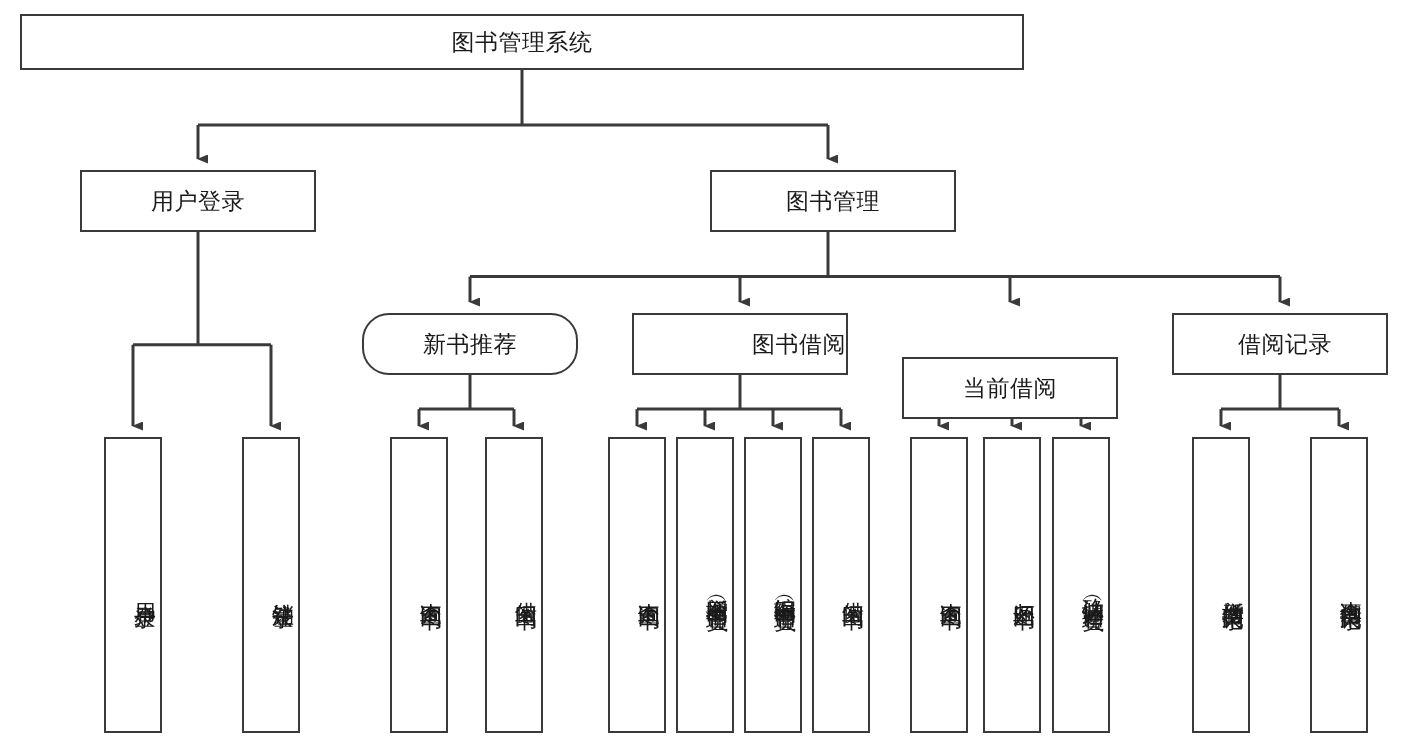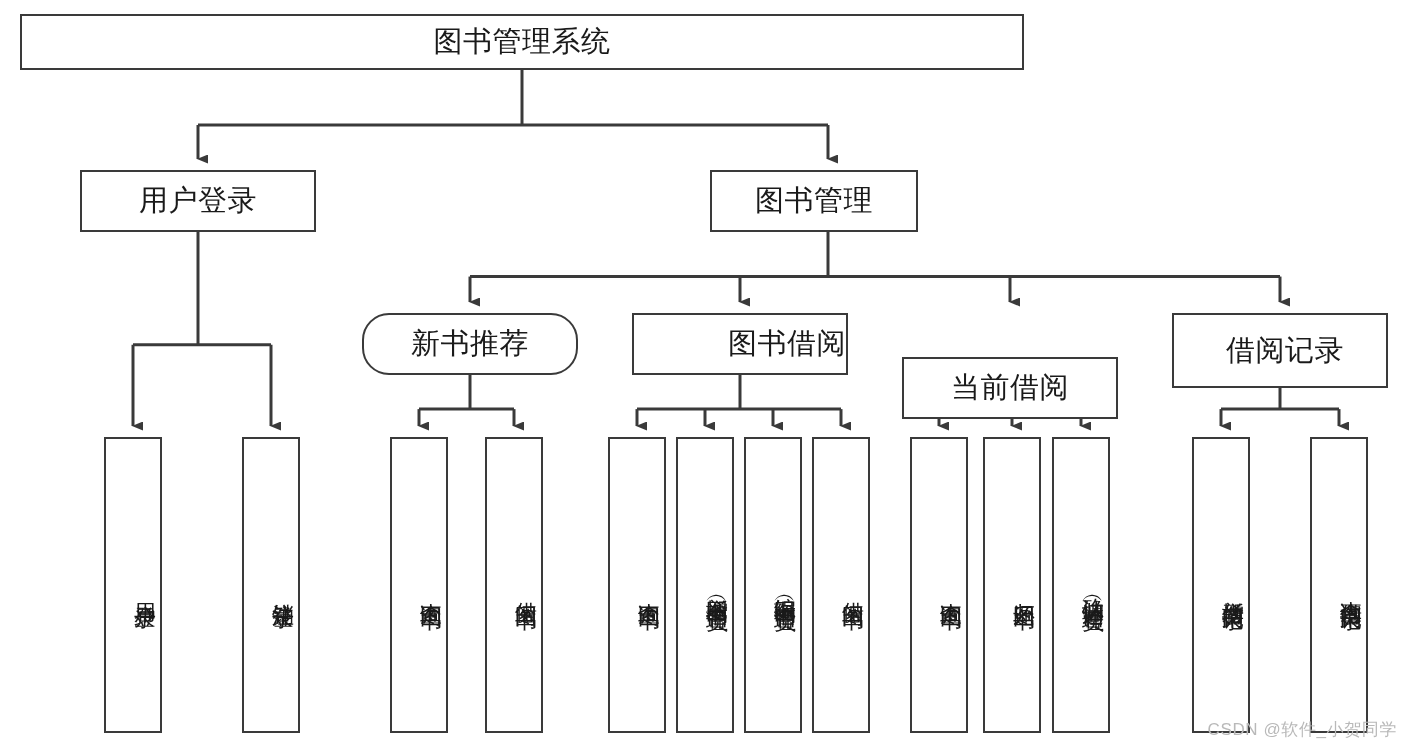--- a/index.html
+++ b/index.html
@@ -29,21 +29,21 @@
     position: absolute;
     box-sizing: border-box;
     background: #ffffff;
     border: 2px solid #3a3a3a;
     display: flex;
     align-items: center;
     justify-content: center;
     color: #1a1a1a;
   }
   .node-h {
-    font-size: 29px;
+    font-size: 23px;
     line-height: 1.15;
     letter-spacing: 0.5px;
     white-space: nowrap;
   }
   .node-v {
     writing-mode: vertical-rl;
     text-orientation: upright;
     font-size: 22px;
     line-height: 1.32;
     letter-spacing: 2px;
@@ -115,33 +115,33 @@
       </g>
   </svg>
 
   <div id="nodes-layer">
       <div class="node node-h" style="left: 20px; top: 14px; width: 1004px; height: 56px;">
         <span class="hlabel">图书管理系统</span>
       </div>
       <div class="node node-h" style="left: 80px; top: 170px; width: 236px; height: 62px;">
         <span class="hlabel">用户登录</span>
       </div>
-      <div class="node node-h" style="left: 710px; top: 170px; width: 208px; height: 62px;">
+      <div class="node node-h" style="left: 710px; top: 170px; width: 246px; height: 62px;">
         <span class="hlabel">图书管理</span>
       </div>
       <div class="node node-h" style="left: 362px; top: 313px; width: 216px; height: 62px; border-radius: 27px;">
         <span class="hlabel">新书推荐</span>
       </div>
       <div class="node node-h" style="left: 632px; top: 313px; width: 216px; height: 62px; justify-content: flex-end;">
         <span class="hlabel">图书借阅</span>
       </div>
       <div class="node node-h" style="left: 902px; top: 313px; width: 216px; height: 62px; margin-top: 44px;">
         <span class="hlabel">当前借阅</span>
       </div>
-      <div class="node node-h" style="left: 1172px; top: 313px; width: 216px; height: 75px; padding-left: 10px;">
+      <div class="node node-h" style="left: 1172px; top: 313px; width: 216px; height: 62px; padding-left: 10px;">
         <span class="hlabel">借阅记录</span>
       </div>
       <div class="node node-v" style="left: 104px; top: 437px; width: 58px; height: 296px;">
         <span class="vlabel">用户登录</span>
       </div>
       <div class="node node-v" style="left: 242px; top: 437px; width: 58px; height: 296px;">
         <span class="vlabel">注销登录</span>
       </div>
       <div class="node node-v" style="left: 390px; top: 437px; width: 58px; height: 296px;">
         <span class="vlabel">查询图书</span>
@@ -171,14 +171,13 @@
         <span class="vlabel">确认归还（管理员）</span>
       </div>
       <div class="node node-v" style="left: 1192px; top: 437px; width: 58px; height: 296px;">
         <span class="vlabel">新增借阅记录</span>
       </div>
       <div class="node node-v" style="left: 1310px; top: 437px; width: 58px; height: 296px;">
         <span class="vlabel">查询借阅记录</span>
       </div>
     </div>
 
-  <div class="watermark">CSDN @软件_小贺同学</div>
 </div>
 
 </body></html>

